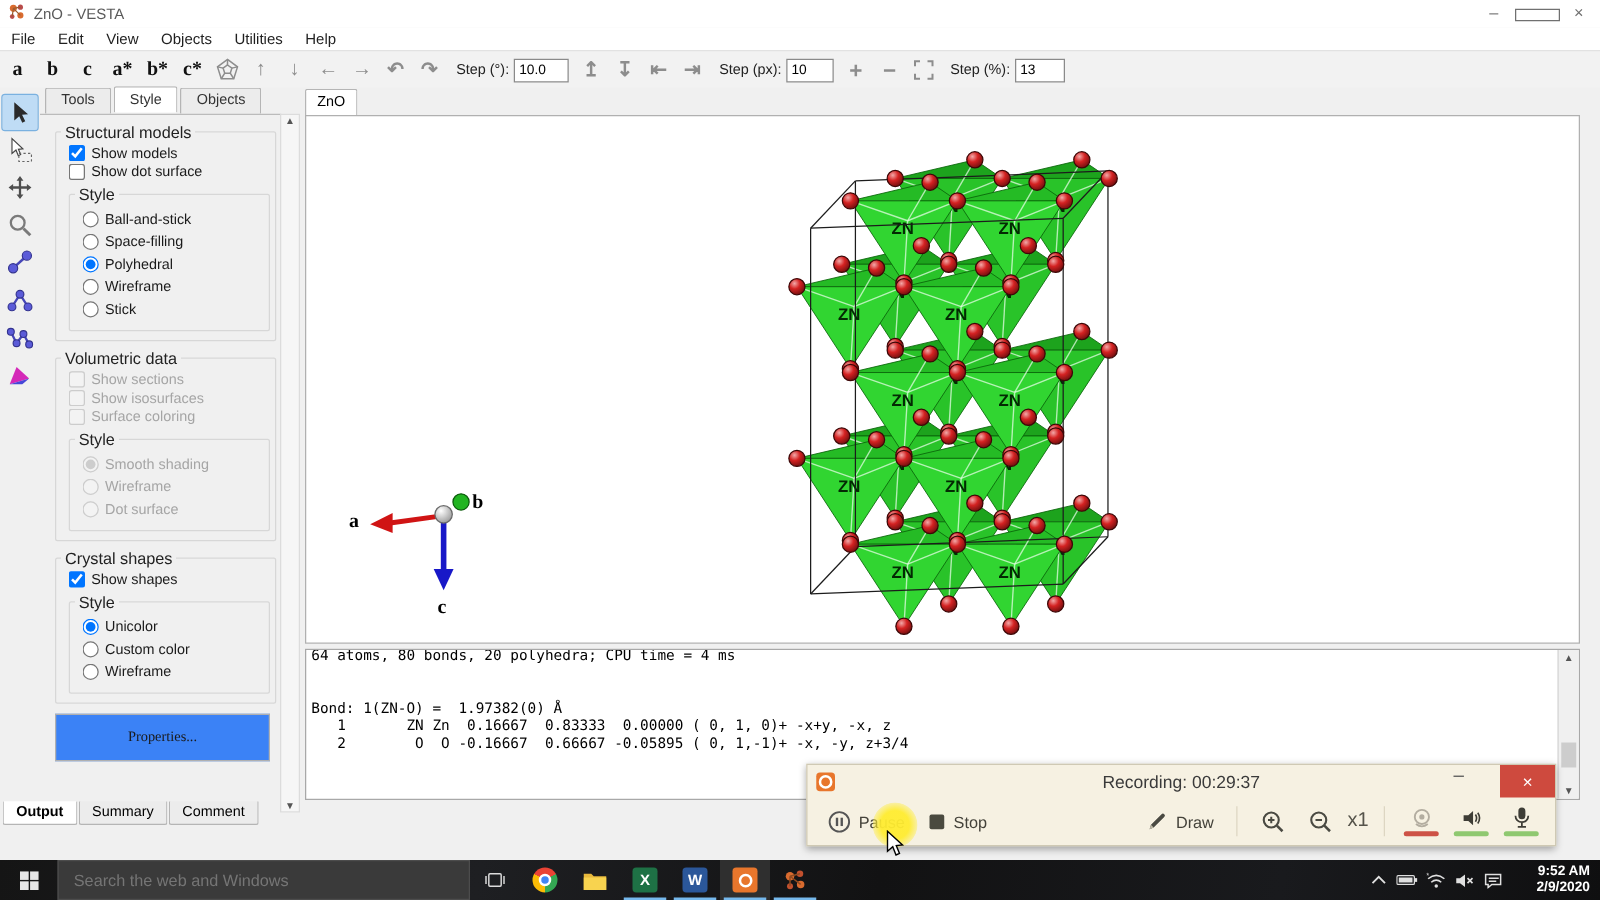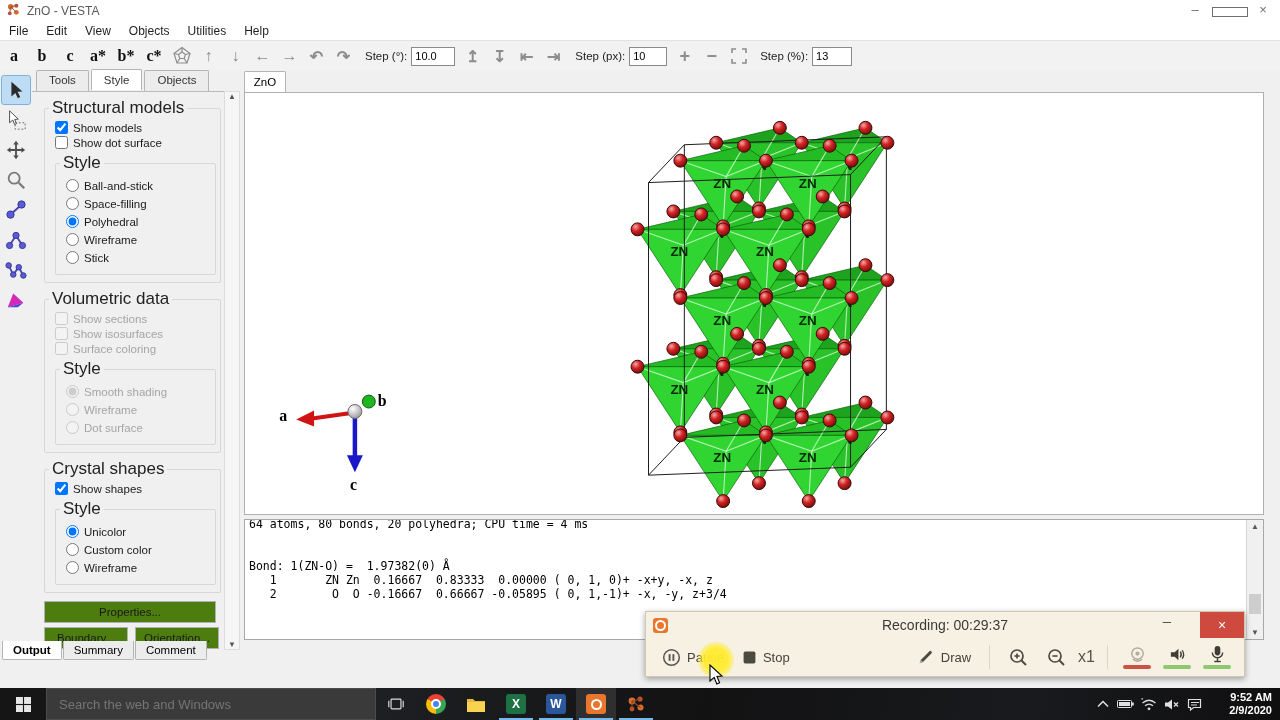--- a/index.html
+++ b/index.html
@@ -32,28 +32,28 @@
   .sidepanel{position:absolute;left:32px;top:0;width:210px;height:618px;font-size:11.5px;color:#1a1a1a;}
   .ptabs{display:flex;height:21px;margin-left:4px;}
   .ptab{padding:3px 12px 0;border:1px solid #b5b5b5;border-bottom:none;background:#ececec;color:#333;
         border-radius:2px 2px 0 0;margin-right:2px;}
   .ptab.on{background:#fff;position:relative;top:-1px;padding-top:4px;}
   .pbody{position:absolute;left:0;top:21px;right:17px;bottom:0;background:#f0f0f0;border-top:1px solid #bbb;}
   .pscroll{position:absolute;right:2px;top:21px;bottom:38px;width:14px;background:#f6f6f6;
            border:1px solid #dcdcdc;display:flex;flex-direction:column;justify-content:space-between;
            align-items:center;color:#555;font-size:8px;}
   fieldset.grp{border:1px solid #d7d7d7;margin:6px 4px 2px 12px;padding:1px 4px 5px;border-radius:2px;}
-  fieldset.grp legend{font-size:17px;padding:0 3px;color:#222;}
+  fieldset.grp legend{font-size:13px;padding:0 3px;color:#222;}
   fieldset.inner{margin:4px 0 2px 6px;}
   label.row{display:flex;align-items:center;gap:5px;margin:2px 0 2px 6px;white-space:nowrap;}
   label.rrow{margin:5px 0 5px 6px;}
   input[type=checkbox],input[type=radio]{width:13px;height:13px;margin:0;}
   .dis{color:#a5a5a5;}
-  .pbtn{display:block;background:#4d7c0f;border:1px solid #b0b0b0;font-size:11.5px;height:22px;
-        font-family:Liberation Sans, sans-serif;color:#1a1a1a;}
+  .pbtn{display:block;background:#3b82f6;border:1px solid #b0b0b0;font-size:11.5px;height:38px;
+        font-family:Liberation Serif, serif;color:#1a1a1a;}
   
   .ctab{position:absolute;left:4px;top:1px;width:42px;height:21px;background:#fff;border:1px solid #b5b5b5;
         border-bottom:none;font-size:11.5px;padding-top:4px;text-align:center;box-sizing:border-box;border-radius:2px 2px 0 0;}
   .canvas{position:absolute;left:244px;top:22px;width:1020px;height:423px;background:#fff;border:1px solid #b0b0b0;box-sizing:border-box;}
   
   .outpanel{position:absolute;left:244px;top:449px;width:1020px;height:121px;background:#fff;
             border:1px solid #a8a8a8;box-sizing:border-box;overflow:hidden;}
   .outpanel pre{margin:-3px 0 0 4px;font-family:"DejaVu Sans Mono",monospace;font-size:11.5px;line-height:14px;color:#000;}
   .oscroll{position:absolute;right:0;top:0;bottom:0;width:16px;background:#f0f0f0;border-left:1px solid #d5d5d5;
            color:#555;font-size:8px;text-align:center;}
@@ -318,24 +318,20 @@
                 <span>Custom color</span>
               </label>
             <label class="row rrow">
               <input type="radio" name="cs" style="">
                 <span>Wireframe</span>
               </label>
           </fieldset>
         </fieldset>
 
         <button class="pbtn" style="width:172px;margin:8px 0 4px 12px;">Properties...</button>
-        <div style="display:flex;gap:7px;margin-left:12px;">
-          <button class="pbtn" style="width:84px;">Boundary...</button>
-          <button class="pbtn" style="width:84px;">Orientation...</button>
-        </div>
       </div>
       <div class="pscroll">
           <span>▲</span>
           <span>▼</span>
         </div>
     </div>
 
     <div style="position:absolute;left:240px;top:0;">
       <span class="ctab">ZnO</span>
     </div>

